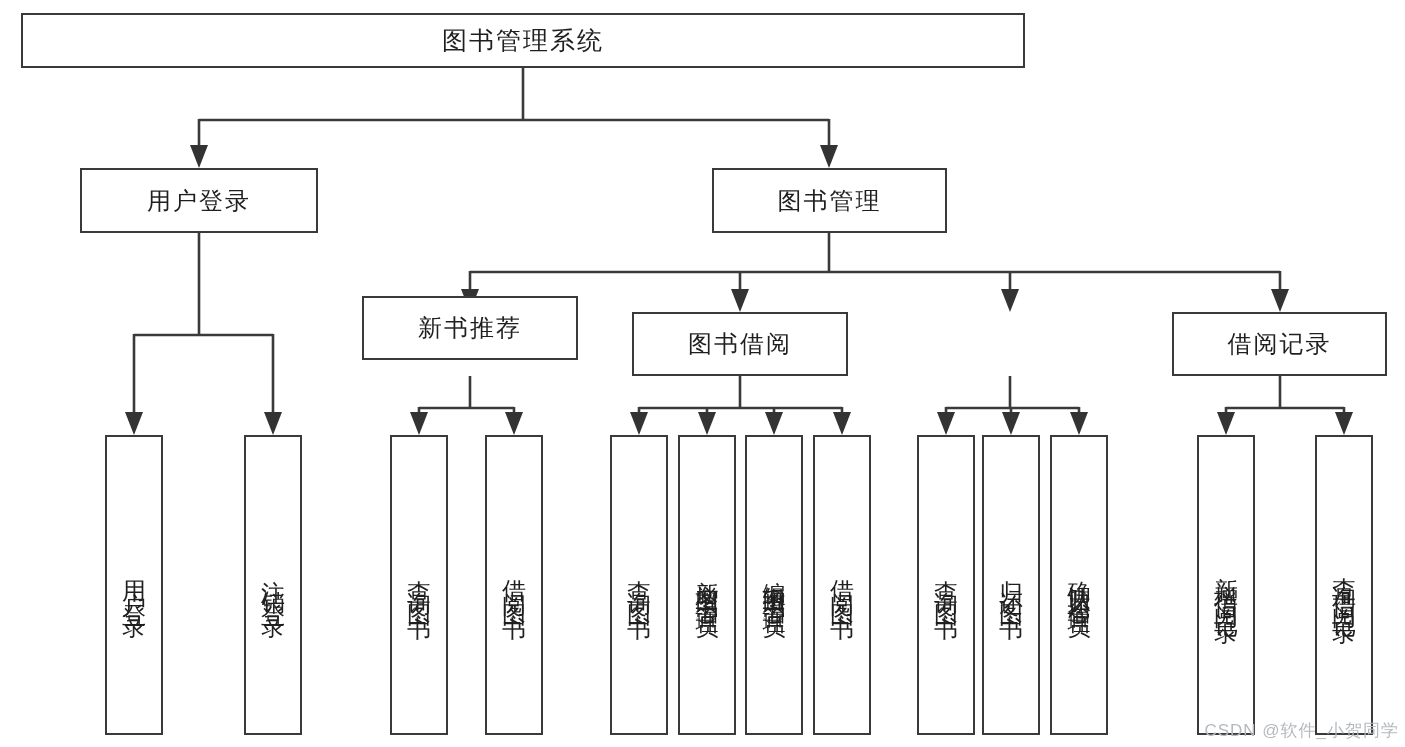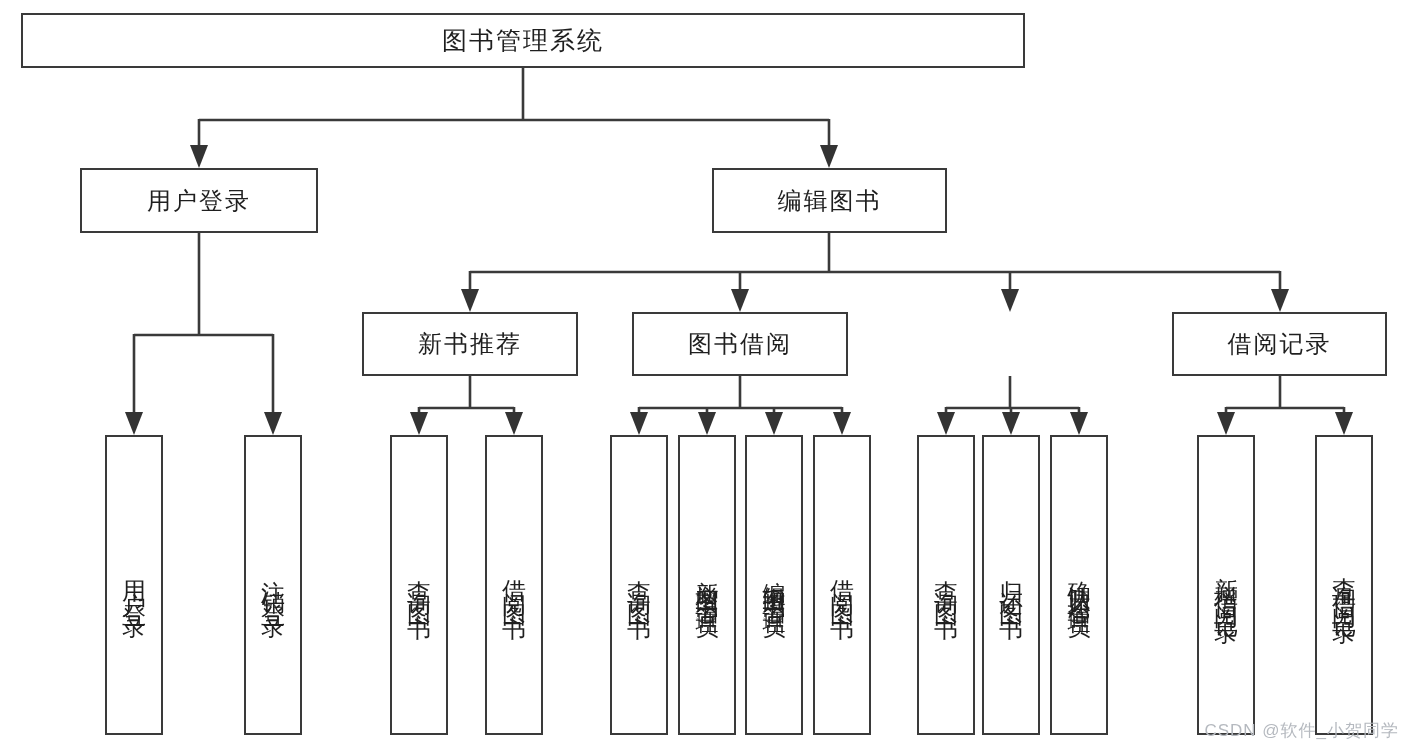--- a/index.html
+++ b/index.html
@@ -32,21 +32,21 @@
     letter-spacing:12px;
     line-height:1;
     white-space:nowrap;
   }
   .vnode.tight .vtext { letter-spacing:5px; font-size:23px; }
   .vnode.medium .vtext { letter-spacing:9px; }
   
   .n-root           { left:21px;   top:13px;  width:1004px; height:55px; }
   .n-user-login     { left:80px;   top:168px; width:238px;  height:65px; }
   .n-book-mgmt      { left:712px;  top:168px; width:235px;  height:65px; }
-  .n-new-book-rec   { left:362px;  top:312px; width:216px;  height:64px; }
+  .n-new-book-rec   { left:362px;  top:296px; width:216px;  height:64px; }
   .n-book-borrow    { left:632px;  top:312px; width:216px;  height:64px;font-family:Liberation Serif, serif; }
   .n-current-borrow { left:902px;  top:312px; width:216px;  height:64px; }
   .n-borrow-record  { left:1172px; top:312px; width:215px;  height:64px; }
   .vnode            { width:58px;  height:300px; top:435px; }
   .n-ul-login    { left:105px; }
   .n-ul-logout   { left:244px; }
   .n-nbr-query   { left:390px; }
   .n-nbr-borrow  { left:485px; }
   .n-bb-query    { left:610px; }
   .n-bb-add      { left:678px; }
@@ -108,21 +108,21 @@
       <polygon points="1002,412 1020,412 1011,435"></polygon>
       <polygon points="1070,412 1088,412 1079,435"></polygon>
       <polygon points="1217,412 1235,412 1226,435"></polygon>
       <polygon points="1335,412 1353,412 1344,435"></polygon>
     </g>
   </svg>
 
   <div class="node title n-root">图书管理系统</div>
 
   <div class="node n-user-login">用户登录</div>
-  <div class="node n-book-mgmt">编辑图书</div>
+  <div class="node n-book-mgmt">图书管理</div>
 
   <div class="node n-new-book-rec">新书推荐</div>
   <div class="node n-book-borrow">图书借阅</div>
   <div class="node n-borrow-record">借阅记录</div>
 
   <div class="node vnode n-ul-login">
     <span class="vtext">用户登录</span>
   </div>
   <div class="node vnode n-ul-logout">
     <span class="vtext">注销登录</span>

